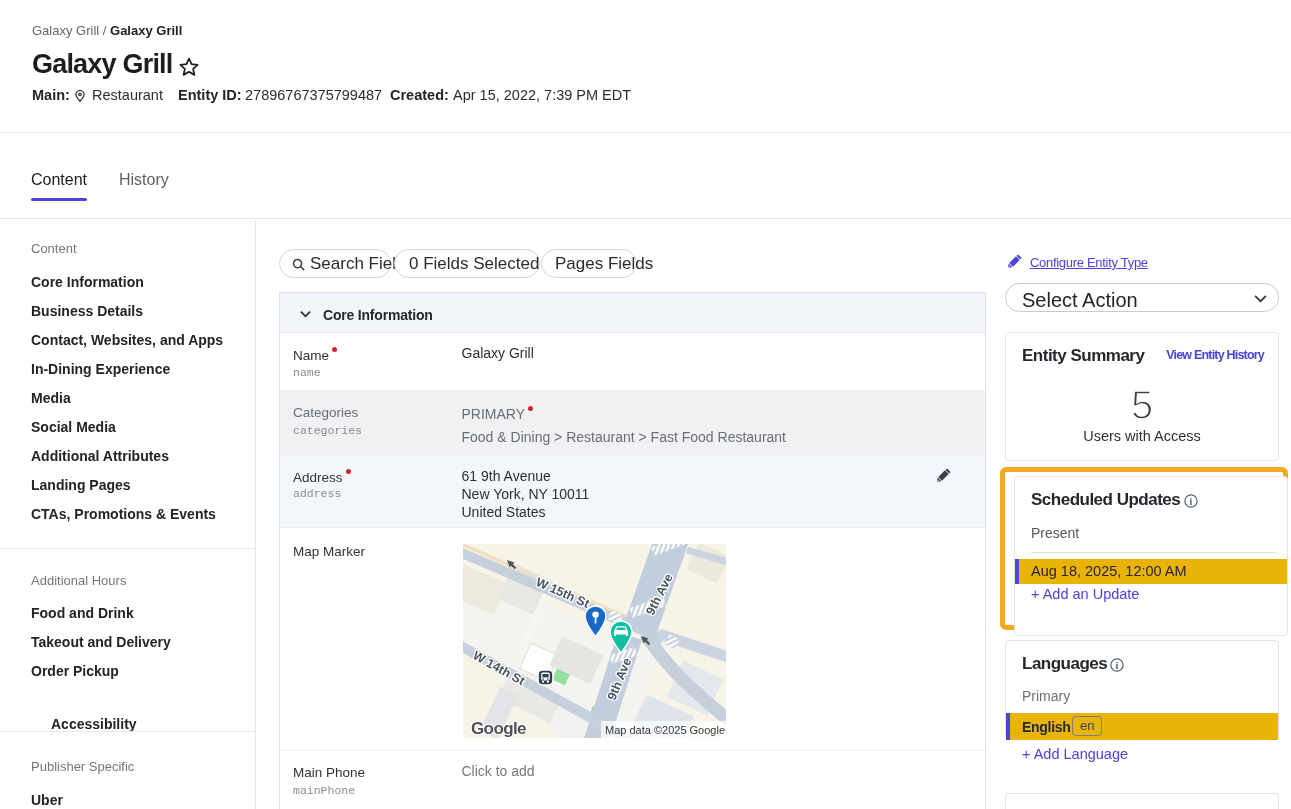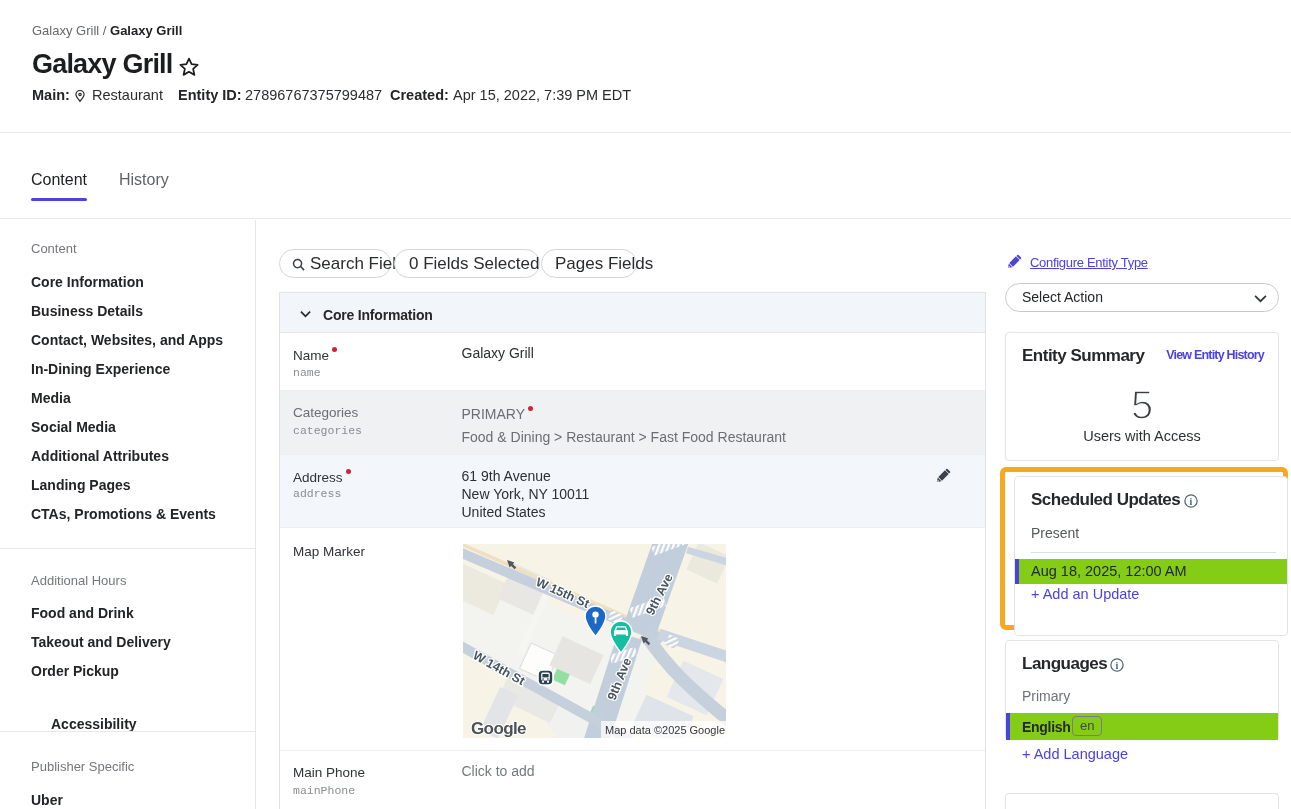--- a/index.html
+++ b/index.html
@@ -62,40 +62,40 @@
   #row-cat .rlabel { color:#6b6e74; }
   #row-addr { height:73px; background:#f3f6fa; }
   #row-map { height:223px; }
   #row-phone { height:59px; }
 
   
   #cfg { position:absolute; left:1030px; top:255px; font-size:13px; color:#4a43dc;
          text-decoration:underline; letter-spacing:-0.3px; }
   #selact { position:absolute; left:1005px; top:283px; width:274px; height:29px;
             border:1px solid #c7cacd; border-radius:15px; background:#fff;
-            font-size:14px; color:#232528; }
+            font-size:20px; color:#232528; }
   #selact span { position:absolute; left:16px; top:5px; }
   .card { position:absolute; left:1005px; width:274px; background:#fff;
           border:1px solid #e2e4e7; border-radius:4px; }
   #card-summary { top:332px; height:129px; }
   .cardtitle { position:absolute; left:16px; top:13px; font-size:17px; font-weight:bold;
                color:#25272b; letter-spacing:-0.5px; }
   #veh { position:absolute; right:14px; top:15px; font-size:12.5px; font-weight:bold;
          color:#4a43dc; letter-spacing:-0.8px; }
   #bignum { position:absolute; left:0; top:72px; width:100%; text-align:center;
             font-size:40px; font-weight:normal; color:#3a3d42; line-height:0;
             -webkit-text-stroke:1.4px #fff; }
   #uwa { position:absolute; left:0; top:103px; width:100%; text-align:center;
          font-size:14.5px; color:#2c2f33; line-height:0; }
   #orangebox { position:absolute; left:1000px; top:467px; width:288px; height:163px;
                border:5px solid #f6a821; border-radius:6px; }
   #card-sched { position:absolute; left:9px; top:4px; width:274px; height:160px;
                 background:#fff; border:1px solid #e0e4e9; border-radius:4px; }
   .cardlabel { position:absolute; left:16px; font-size:14px; color:#55585e; }
-  .hrow { position:absolute; left:0; width:100%; background:#84cc16;
+  .hrow { position:absolute; left:0; width:100%; background:#eab308;
           border-left:4px solid #4a43dc; }
   #card-lang { top:640px; height:100px; }
   #card-next { top:793px; height:30px; border-bottom:none; border-radius:4px 4px 0 0; }
   .addlink { position:absolute; left:16px; font-size:14.5px; color:#4a43dc; }
 </style>
 </head>
 <body>
 <div id="page">
 
   <div id="hdr">

